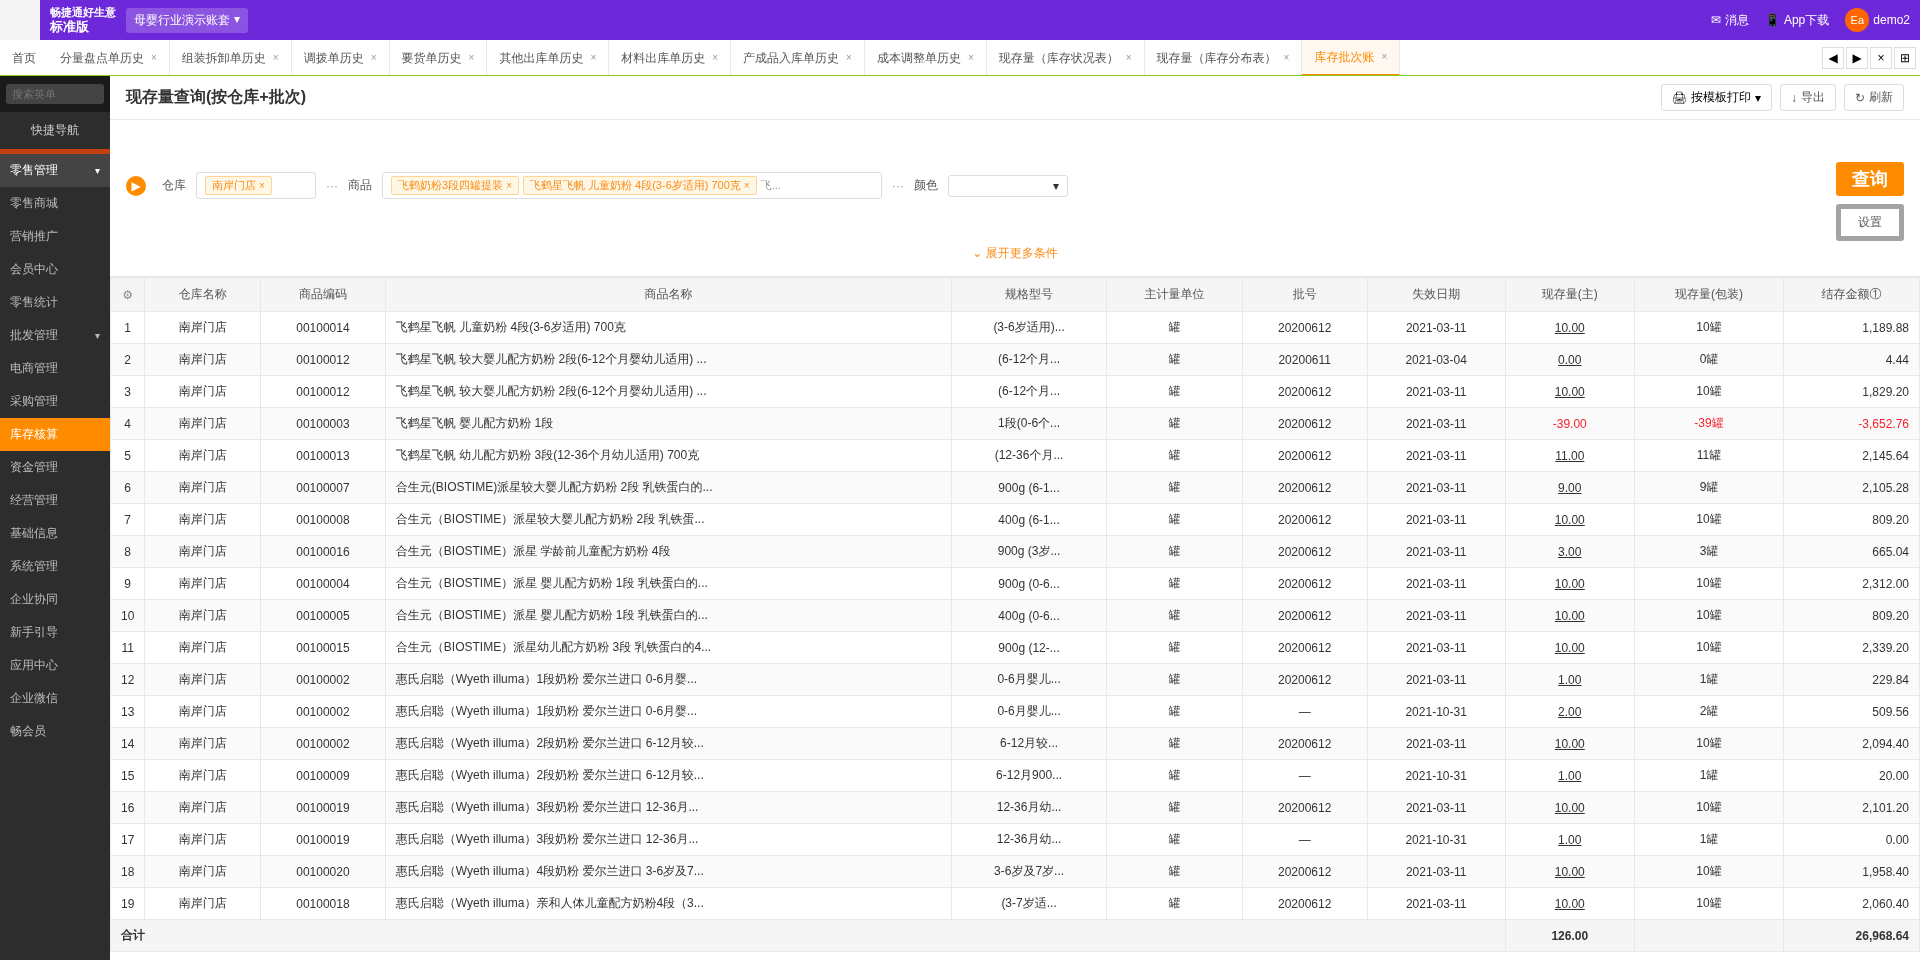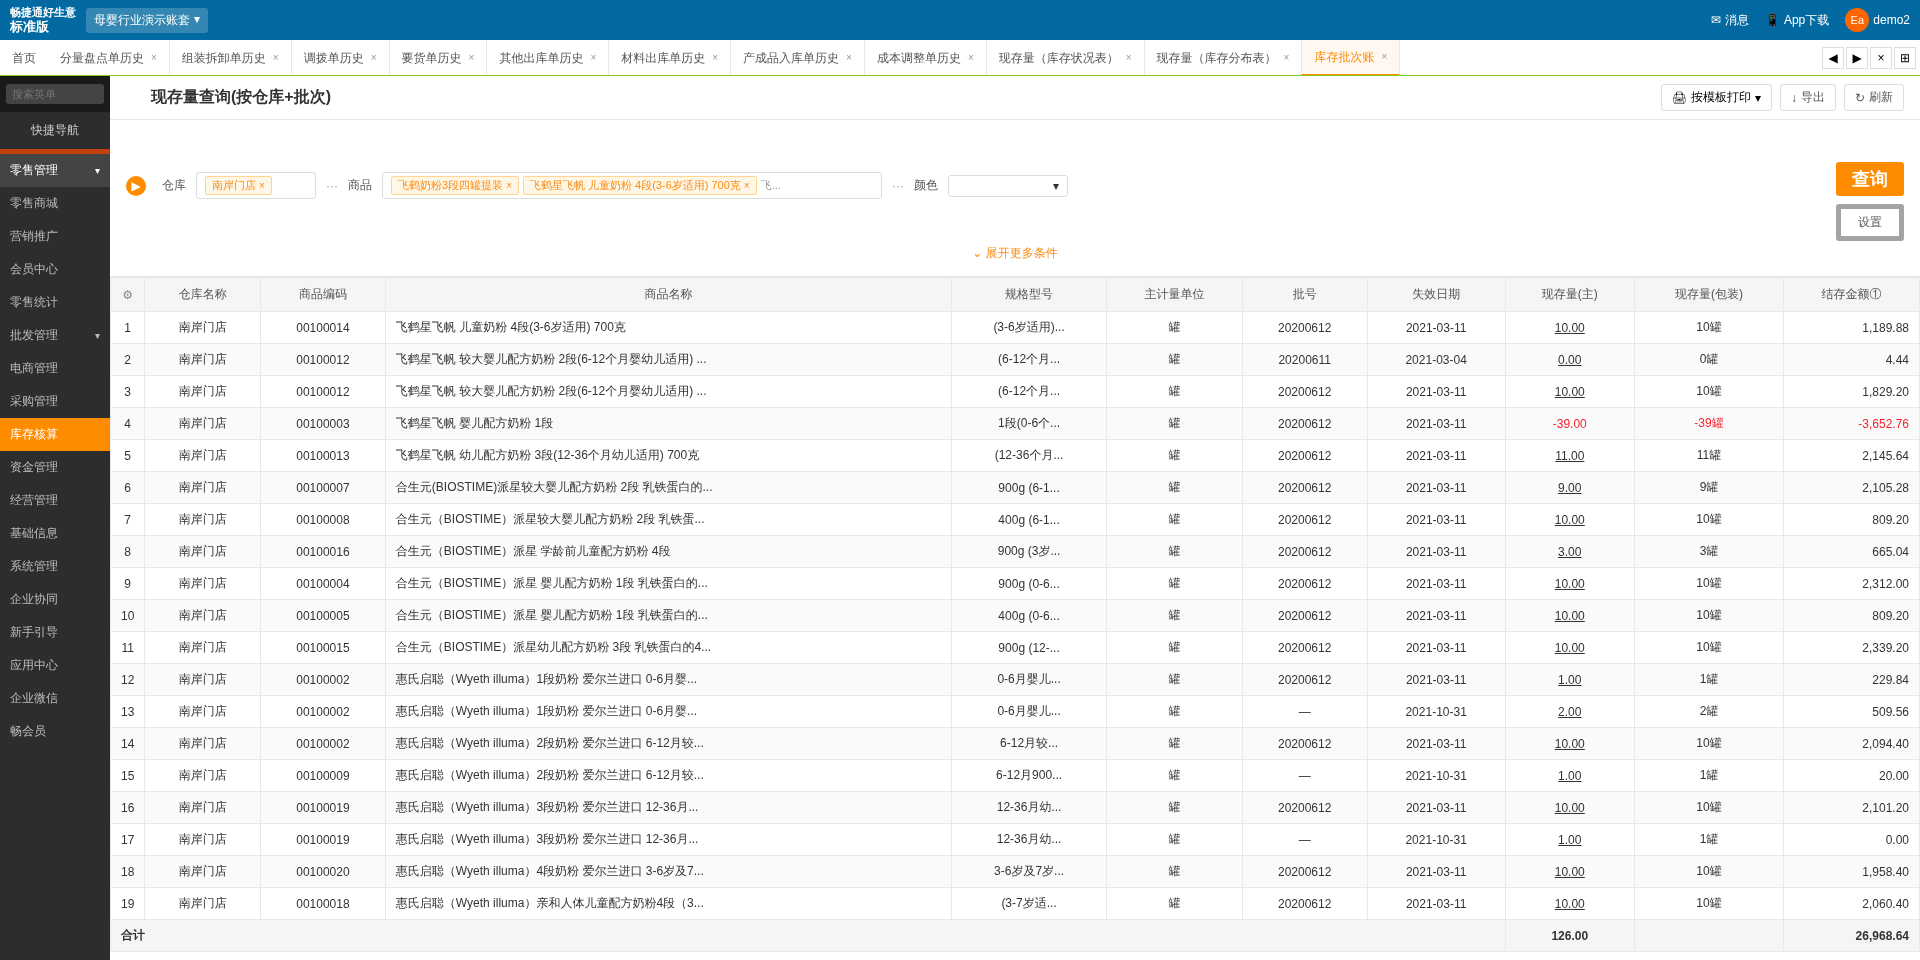--- a/index.html
+++ b/index.html
@@ -1,19 +1,19 @@
 <!DOCTYPE html>
 <html><head>
   <meta charset="utf-8">
   <style>
     * { box-sizing: border-box; margin: 0; padding: 0; }
     body { font-family: "Microsoft YaHei", Arial, sans-serif; font-size: 12px; background: #f5f5f5; color: #333; display: flex; flex-direction: column; height: 960px; overflow: hidden; }
 
     
-    .top-bar { background: #0369a1; color: white; display: flex; align-items: center; height: 40px; padding: 0 10px; gap: 10px; flex-shrink: 0; }
+    .top-bar { background: #6d28d9; color: white; display: flex; align-items: center; height: 40px; padding: 0 10px; gap: 10px; flex-shrink: 0; margin-left: 40px; }
     .logo { font-size: 13px; font-weight: bold; color: white; display: flex; flex-direction: column; line-height: 1.2; }
     .logo span:first-child { font-size: 11px; }
     .dropdown-selector { background: rgba(255,255,255,0.2); border: none; color: white; padding: 4px 8px; border-radius: 3px; font-size: 12px; cursor: pointer; display: flex; gap: 4px; }
     .top-right { margin-left: auto; display: flex; align-items: center; gap: 16px; color: white; font-size: 12px; }
     .top-right-item { display: flex; align-items: center; gap: 4px; cursor: pointer; }
 
     
     .tabs-bar { background: #fff; border-bottom: 1px solid #84cc16; display: flex; align-items: center; height: 36px; overflow: hidden; flex-shrink: 0; }
     .tab-item { padding: 0 12px; height: 36px; line-height: 36px; font-size: 12px; color: #555; cursor: pointer; white-space: nowrap; border-right: 1px solid #e8e8e8; display: flex; align-items: center; gap: 4px; flex-shrink: 0; }
     .tab-item.active { color: #ff8c00; border-bottom: 2px solid #ff8c00; background: #fff8f0; }
@@ -32,21 +32,21 @@
     .sidebar-nav-item { padding: 10px 6px; text-align: center; font-size: 12px; cursor: pointer; border-bottom: 5px solid #c2410c; }
     .sidebar-menu-item { padding: 8px 10px; font-size: 12px; cursor: pointer; color: #bbb; display: flex; align-items: center; gap: 17px; }
     .sidebar-menu-item.active { background: #ff8c00; color: white; }
     .sidebar-arrow { font-size: 10px; margin-left: auto; }
 
     
     .content { flex: 1; display: flex; flex-direction: column; overflow: hidden; background: #f5f5f5; }
 
     
     .page-header { background: #fff; padding: 8px 16px; display: flex; align-items: center; justify-content: space-between; border-bottom: 1px solid #e8e8e8; flex-shrink: 0; }
-    .page-title { font-size: 16px; font-weight: bold; color: #333; margin-left: 25px; }
+    .page-title { font-size: 16px; font-weight: bold; color: #333; }
     .header-actions { display: flex; align-items: center; gap: 8px; }
     .btn-print { background: none; border: 1px solid #ddd; padding: 4px 10px; border-radius: 3px; cursor: pointer; font-size: 12px; display: flex; align-items: center; gap: 4px; }
     .btn-export { background: none; border: 1px solid #ddd; padding: 4px 10px; border-radius: 3px; cursor: pointer; font-size: 12px; display: flex; align-items: center; gap: 4px; color: #555; }
     .btn-refresh { background: none; border: 1px solid #ddd; padding: 4px 10px; border-radius: 3px; cursor: pointer; font-size: 12px; display: flex; align-items: center; gap: 4px; color: #555; }
 
     
     .filter-area { background: #fff; padding: 10px 16px; border-bottom: 1px solid #e8e8e8; flex-shrink: 0; }
     .filter-row { display: flex; align-items: center; gap: 10px; flex-wrap: nowrap; }
     .filter-label { font-size: 12px; color: #555; white-space: nowrap; }
     .filter-tag-input { border: 1px solid #ddd; border-radius: 3px; padding: 3px 8px; display: flex; align-items: center; gap: 4px; min-width: 120px; background: #fff; }

